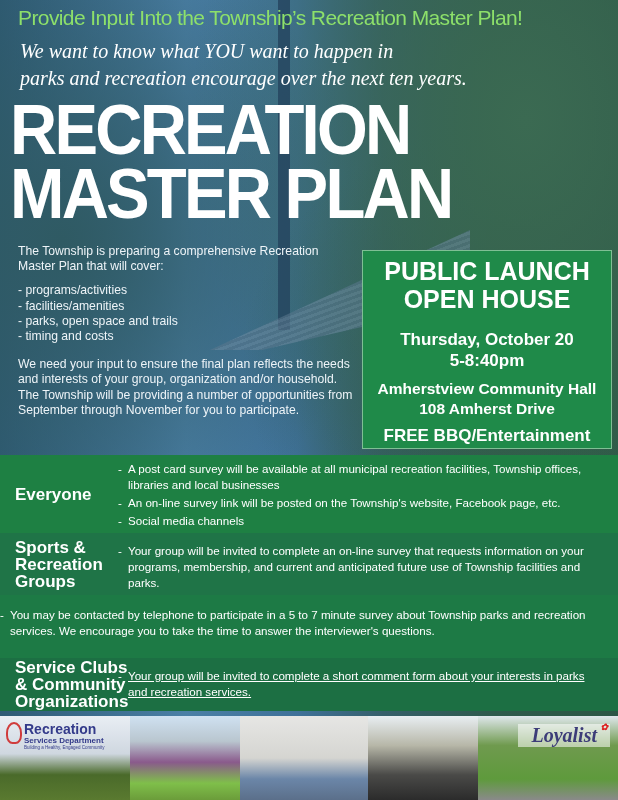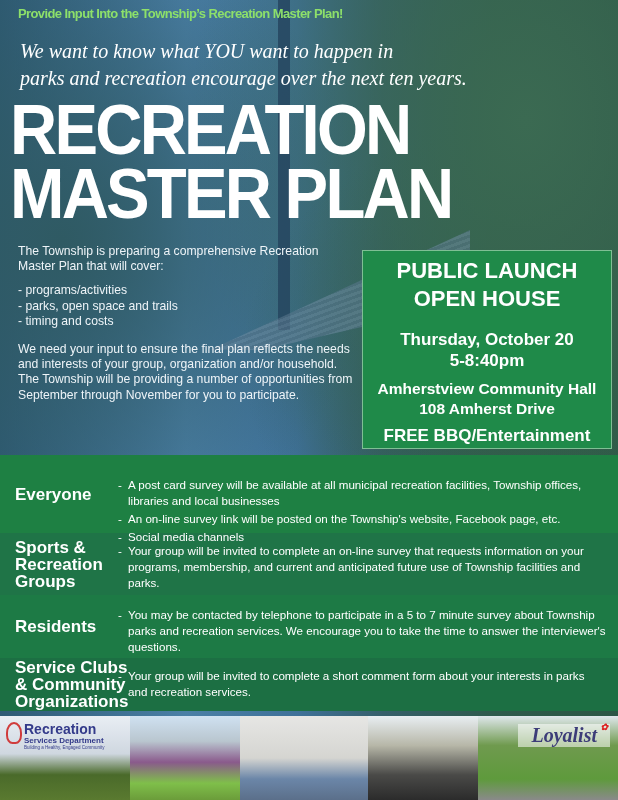--- a/index.html
+++ b/index.html
@@ -8,42 +8,42 @@
     background:
       radial-gradient(ellipse at 85% 15%, #3b6a52 0%, rgba(59,106,82,0) 45%),
       radial-gradient(ellipse at 90% 45%, #2f5a47 0%, rgba(47,90,71,0) 40%),
       radial-gradient(ellipse at 10% 30%, #2f5a63 0%, rgba(47,90,99,0) 40%),
       linear-gradient(90deg, #2e5a74 0%, #4a7fa6 30%, #3f7199 48%, #355f6a 62%, #2e5a4c 80%, #2c5646 100%);
   }
   .pillar { position:absolute; left:278px; top:0; width:12px; height:330px; background:#24445e; opacity:.8; }
   .roof { position:absolute; left:210px; top:230px; width:260px; height:120px;
     background:repeating-linear-gradient(160deg, #6d8aa0 0 3px, #5a778d 3px 6px);
     clip-path:polygon(0 100%, 100% 0, 100% 60%, 20% 100%); opacity:.55; }
-  .headline { position:absolute; left:18px; top:6px; font-size:13px; font-weight:bold; color:#8de06a; letter-spacing:-0.6px; white-space:nowrap;text-align:right; }
+  .headline { position:absolute; left:18px; top:6px; font-size:21px; font-weight:normal; color:#8de06a; letter-spacing:-0.6px; white-space:nowrap;text-align:right; }
   .tagline { position:absolute; left:20px; top:38px; font-family:"Liberation Serif", serif; font-style:italic; color:#fff; font-size:20px; line-height:27px; }
   .big-title { position:absolute; left:10px; top:98px; color:#fff; font-weight:bold; font-size:71px; line-height:64px; letter-spacing:-3px; transform:scaleX(.92); transform-origin:left top; }
   .intro { position:absolute; left:18px; top:244px; width:340px; color:#eef4f8; font-size:12.2px; line-height:15.2px; }
   .intro p { margin:0; }
   .intro ul { list-style:none; padding:0; margin:9px 0 13px 0; }
   .launch { position:absolute; left:362px; top:250px; width:248px; height:197px; background:#1f8a49; border:1px solid #7fbf94; color:#fff; text-align:center; }
-  .launch .t1 { font-weight:bold; font-size:22px; line-height:28px; margin-top:6px; }
+  .launch .t1 { font-weight:bold; font-size:25px; line-height:28px; margin-top:6px; }
   .launch .t2 { font-weight:bold; font-size:17px; line-height:21px; margin-top:16px; }
   .launch .t3 { font-weight:bold; font-size:15.5px; line-height:20px; margin-top:8px; }
   .launch .t4 { font-weight:bold; font-size:17px; margin-top:7px; }
   .table { position:absolute; left:0; top:455px; width:618px; }
   .row { display:flex; color:#fff; }
   .row .label { width:118px; padding-left:15px; font-weight:bold; font-size:17px; line-height:17px; display:flex; align-items:center; box-sizing:border-box; }
   .row .items { flex:1; padding-right:12px; font-size:11.6px; line-height:16px; }
   .row .items .it { position:relative; padding-left:10px; margin:2px 0; }
   .row .items .it::before { content:"-"; position:absolute; left:0; }
   .r0 { background:#1e8043; height:78px; }
   .r1 { background:#1f7447; height:62px; }
   .r2 { background:#1d7a45; height:63px; }
   .r3 { background:#1c6f43; height:53px; }
-  .r0 .items { padding-top:20px; } .r1 .items { padding-top:8px; } .r2 .items { padding-top:10px; } .r3 .items { padding-top:8px; }
+  .r0 .items { padding-top:4px; } .r1 .items { padding-top:8px; } .r2 .items { padding-top:10px; } .r3 .items { padding-top:8px;text-decoration:underline; }
   .photos { position:absolute; left:0; top:716px; width:618px; height:84px; display:flex; }
   .ph { height:84px; position:relative; overflow:hidden; }
   .p1 { width:130px; background:linear-gradient(180deg,#e9eef4 0%,#cfd7e0 45%,#4a6a2a 70%,#5a7a30 100%); }
   .p2 { width:110px; background:linear-gradient(180deg,#cfe1f1 0%,#b9c6cf 30%,#8a5a8c 55%,#7fbf4a 80%,#6b9c3a 100%); }
   .p3 { width:128px; background:linear-gradient(180deg,#e6e6e4 0%,#d5d5d1 50%,#6b86a8 75%,#5b6f8a 100%); }
   .p4 { width:110px; background:linear-gradient(180deg,#e8eef2 0%,#b7b7a8 35%,#4a4a48 70%,#2b2b2b 100%); }
   .p5 { width:140px; background:linear-gradient(180deg,#dfe7ec 0%,#6f9a4e 35%,#5e9a3c 75%,#8a8a8a 100%); }
   .logo-rec { position:absolute; left:4px; top:6px; color:#3a3a8a; }
   .logo-rec .l1 { font-weight:bold; font-size:14px; line-height:14px; padding-left:20px; color:#333a8a; }
   .logo-rec .l2 { font-weight:bold; font-size:8px; padding-left:20px; color:#333a8a; }
@@ -68,20 +68,21 @@
 
   <div class="big-title">
     <div>RECREATION</div>
     <div>MASTER PLAN</div>
   </div>
 
   <div class="intro">
     <p>The Township is preparing a comprehensive Recreation Master Plan that will cover:</p>
     <ul>
       <li>- programs/activities</li>
+      <li>- facilities/amenities</li>
       <li>- parks, open space and trails</li>
       <li>- timing and costs</li>
     </ul>
     <p>We need your input to ensure the final plan reflects the needs and interests of your group, organization and/or household. The Township will be providing a number of opportunities from September through November for you to participate.</p>
   </div>
 
   <div class="launch">
     <div class="t1">
       <div>PUBLIC LAUNCH</div>
       <div>OPEN HOUSE</div>
@@ -106,21 +107,20 @@
         <div class="it">Social media channels</div>
       </div>
     </div>
     <div class="row r1">
       <div class="label">Sports &amp; Recreation Groups</div>
       <div class="items">
         <div class="it">Your group will be invited to complete an on-line survey that requests information on your programs, membership, and current and anticipated future use of Township facilities and parks.</div>
       </div>
     </div>
     <div class="row r2">
-      <div class="label">Residents</div>
       <div class="items">
         <div class="it">You may be contacted by telephone to participate in a 5 to 7 minute survey about Township parks and recreation services. We encourage you to take the time to answer the interviewer's questions.</div>
       </div>
     </div>
     <div class="row r3">
       <div class="label">Service Clubs &amp; Community Organizations</div>
       <div class="items">
         <div class="it">Your group will be invited to complete a short comment form about your interests in parks and recreation services.</div>
       </div>
     </div>

